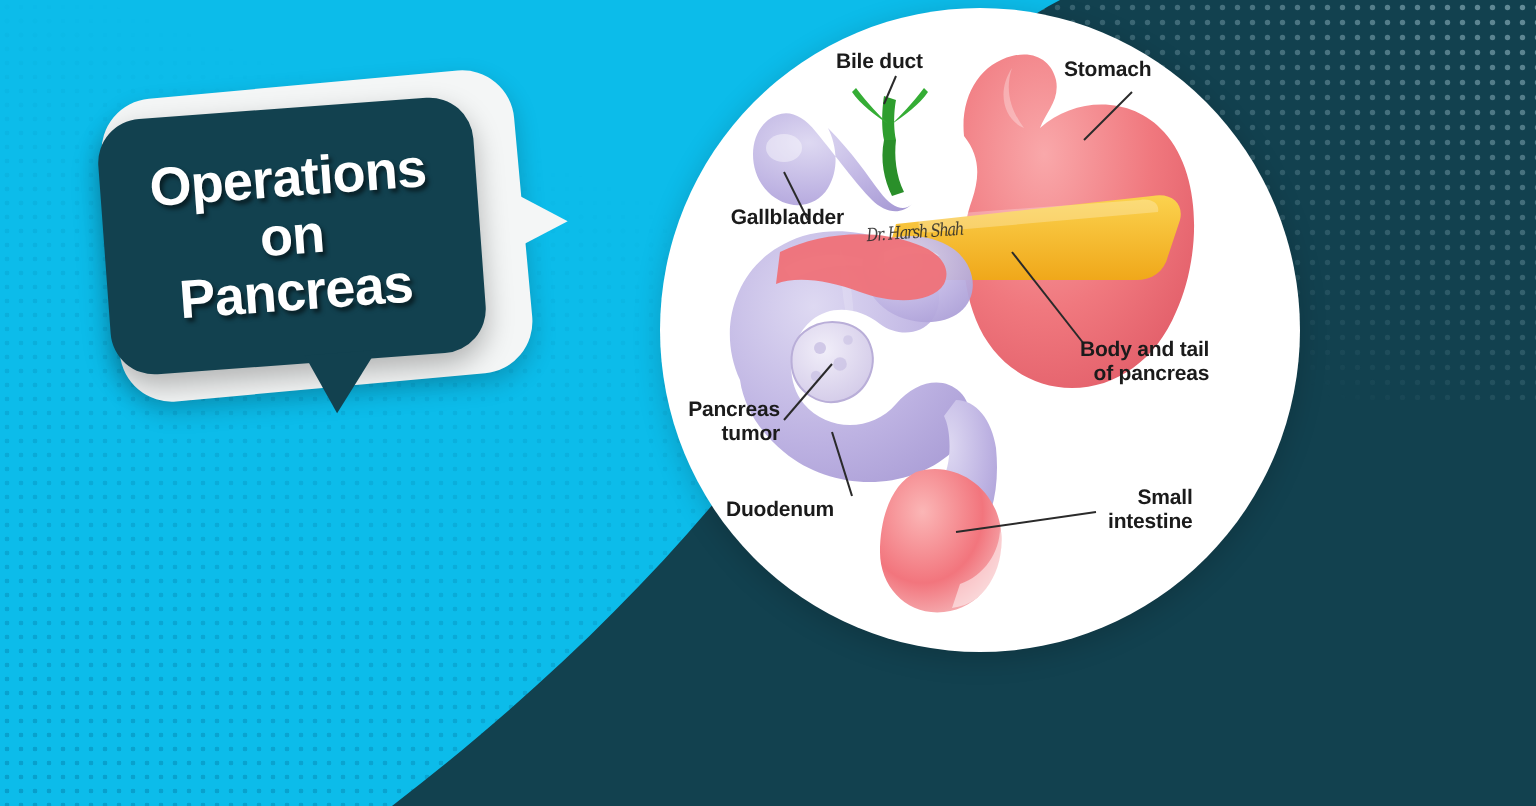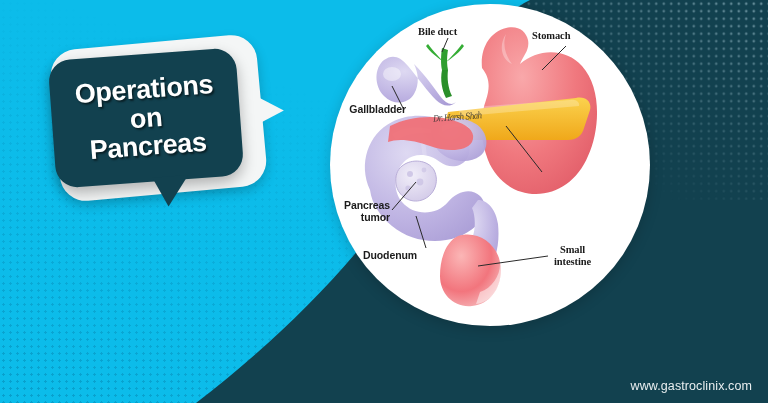--- a/index.html
+++ b/index.html
@@ -120,21 +120,21 @@
 
   .lbl {
     position: absolute;
     color: #1b1b1b;
     font-size: 10.5px;
     font-weight: bold;
     line-height: 1.14;
     white-space: pre-line;
     letter-spacing: -0.1px;
   }
-  .lbl.r { text-align: center; font-family: Liberation Serif, serif; }
+  .lbl.r { text-align: right; }
   .lbl.l { text-align: right; }
 
   .sig {
     position: absolute;
     left: 98px;
     top: 108px;
     font-family: "DejaVu Serif", serif;
     font-style: italic;
     font-size: 9px;
     color: #2b2b2b;
@@ -312,23 +312,24 @@
         <line x1="62" y1="206" x2="86" y2="178"></line>
         <line x1="96" y1="244" x2="86" y2="212"></line>
         <line x1="218" y1="252" x2="148" y2="262"></line>
       </g>
     </svg>
 
     <div class="sig">Dr. Harsh Shah</div>
 
     <div class="lbl r" style="left:88px;  top:22px;">Bile duct</div>
     <div class="lbl r" style="left:202px; top:26px;">Stomach</div>
-    <div class="lbl l" style="left:2px;   top:100px; width:74px;text-align:right;">Gallbladder</div>
+    <div class="lbl l" style="left:18px;   top:100px; width:74px;text-align:right;">Gallbladder</div>
+    <div class="lbl r" style="left:210px; top:166px;">Body and tail
+of pancreas</div>
     <div class="lbl l" style="left:2px;   top:196px; width:58px;">Pancreas
 tumor</div>
     <div class="lbl l" style="left:24px;  top:246px; width:72px;text-align:center;">Duodenum</div>
     <div class="lbl r" style="left:224px; top:240px;">Small
 intestine</div>
   </div>
 
-  <div class="site">www.gastroclinix.com</div>
 
 </div>
 
 </body></html>

